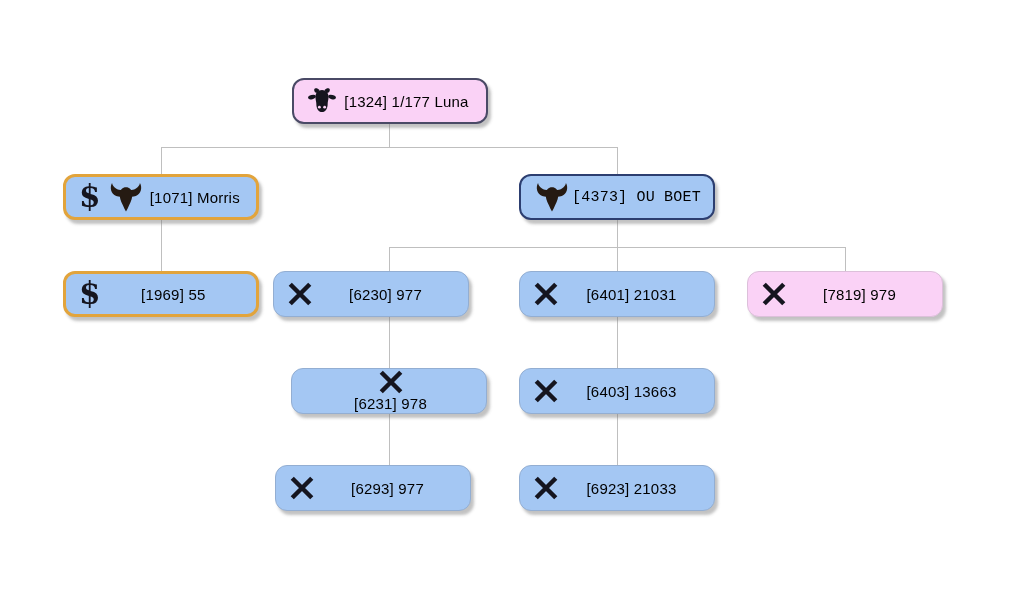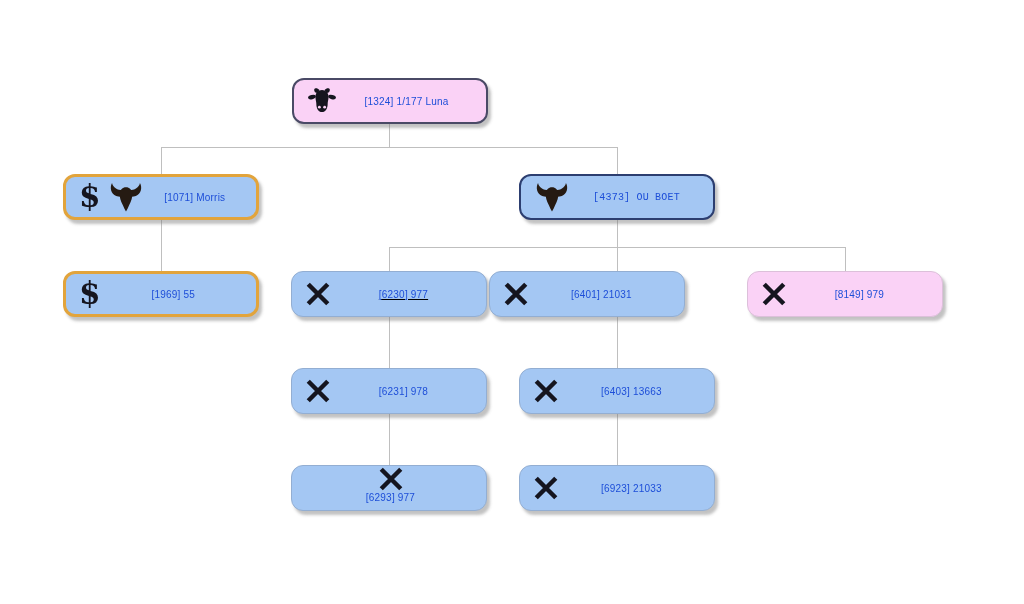--- a/index.html
+++ b/index.html
@@ -24,21 +24,21 @@
   .node.blue{background:#a4c7f3;}
   .node.pink{background:#fad2f6;}
   .node.border-gold{border:3px solid #e2a43c;}
   .node.border-dark{border:2px solid #4a4a66;}
   .node.border-navy{border:2px solid #2c3e70;}
   .node.border-plain-blue{border:1px solid #93aed2;}
   .node.border-plain-pink{border:1px solid #dcc0da;}
   .icons{display:flex;align-items:center;gap:7px;flex:0 0 auto;}
   .label{
     flex:1;text-align:center;
-    color:#1d4ed8;font-size:10px;
+    color:#000000;font-size:15px;
     white-space:nowrap;
     letter-spacing:0.2px;
   }
   .ic{display:flex;align-items:center;justify-content:center;}
   .ic svg{display:block;}
   .dollar{
     font-family:"DejaVu Serif", serif;
     font-weight:700;font-size:31px;line-height:1;
     color:#15151f;
     margin-top:-2px;
@@ -114,54 +114,54 @@
     <span class="label">[4373] OU BOET</span>
   </div>
 
   <div class="node blue border-gold" style="left:63px;top:271px;">
     <span class="icons">
       <span class="ic dollar">$</span>
     </span>
     <span class="label">[1969] 55</span>
   </div>
 
-  <div class="node blue border-plain-blue" style="left:291px;top:271px;text-decoration:underline;">
+  <div class="node blue border-plain-blue" style="left:273px;top:271px;">
     <span class="icons">
       <span class="ic">
         <svg width="26" height="26" viewBox="0 0 64 64">
             <path d="M8 8 L56 56 M56 8 L8 56" stroke="#15151f" stroke-width="11" fill="none"></path>
           </svg>
       </span>
     </span>
     <span class="label">[6230] 977</span>
   </div>
 
-  <div class="node blue border-plain-blue" style="left:489px;top:271px;">
+  <div class="node blue border-plain-blue" style="left:519px;top:271px;">
     <span class="icons">
       <span class="ic">
         <svg width="26" height="26" viewBox="0 0 64 64">
             <path d="M8 8 L56 56 M56 8 L8 56" stroke="#15151f" stroke-width="11" fill="none"></path>
           </svg>
       </span>
     </span>
     <span class="label">[6401] 21031</span>
   </div>
 
   <div class="node pink border-plain-pink" style="left:747px;top:271px;">
     <span class="icons">
       <span class="ic">
         <svg width="26" height="26" viewBox="0 0 64 64">
             <path d="M8 8 L56 56 M56 8 L8 56" stroke="#15151f" stroke-width="11" fill="none"></path>
           </svg>
       </span>
     </span>
-    <span class="label">[8149] 979</span>
-  </div>
-
-  <div class="node blue border-plain-blue" style="left:291px;top:368px;">
+    <span class="label">[7819] 979</span>
+  </div>
+
+  <div class="node blue border-plain-blue" style="left:291px;top:368px;flex-direction:column;">
     <span class="icons">
       <span class="ic">
         <svg width="26" height="26" viewBox="0 0 64 64">
             <path d="M8 8 L56 56 M56 8 L8 56" stroke="#15151f" stroke-width="11" fill="none"></path>
           </svg>
       </span>
     </span>
     <span class="label">[6231] 978</span>
   </div>
 
@@ -169,21 +169,21 @@
     <span class="icons">
       <span class="ic">
         <svg width="26" height="26" viewBox="0 0 64 64">
             <path d="M8 8 L56 56 M56 8 L8 56" stroke="#15151f" stroke-width="11" fill="none"></path>
           </svg>
       </span>
     </span>
     <span class="label">[6403] 13663</span>
   </div>
 
-  <div class="node blue border-plain-blue" style="left:291px;top:465px;flex-direction:column;">
+  <div class="node blue border-plain-blue" style="left:275px;top:465px;">
     <span class="icons">
       <span class="ic">
         <svg width="26" height="26" viewBox="0 0 64 64">
             <path d="M8 8 L56 56 M56 8 L8 56" stroke="#15151f" stroke-width="11" fill="none"></path>
           </svg>
       </span>
     </span>
     <span class="label">[6293] 977</span>
   </div>
 

